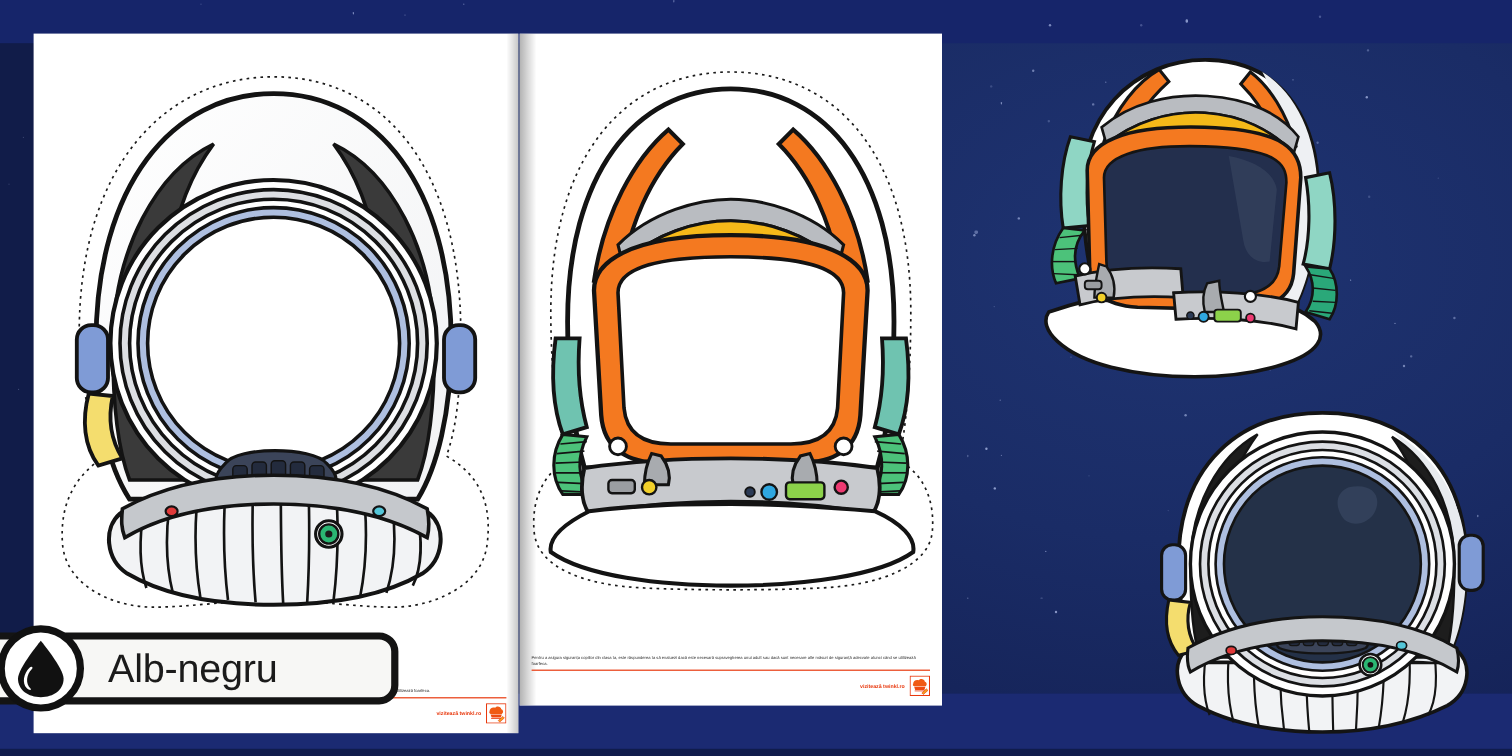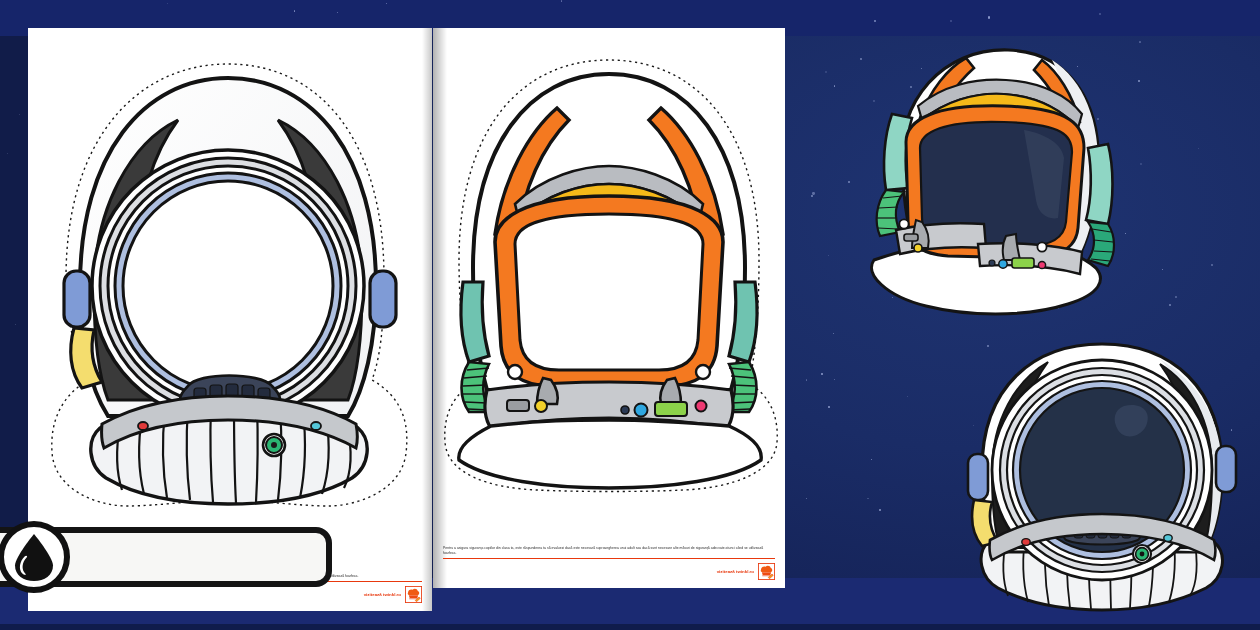--- a/index.html
+++ b/index.html
@@ -545,15 +545,16 @@
     <div class="badge-circle">
       <svg width="46" height="52" viewBox="0 0 46 52">
         <path d="M23,3 C23,3 42,26 42,34.5 C42,44.2 33.5,50 23,50
                  C12.5,50 4,44.2 4,34.5 C4,26 23,3 23,3 Z" fill="#111111"></path>
         <path d="M15.6,26.5 C10.8,31.5 10.2,38.5 14.4,42.8
                  C15.8,44.2 13.4,44.6 11.4,42.6
                  C7.2,38.3 8.6,30.2 13.6,25.4
                  C15.2,23.8 17,25 15.6,26.5 Z" fill="#ffffff"></path>
       </svg>
     </div>
+    <div class="badge-label">Alb-negru</div>
   </div>
 
 </div>
 
 </body></html>

